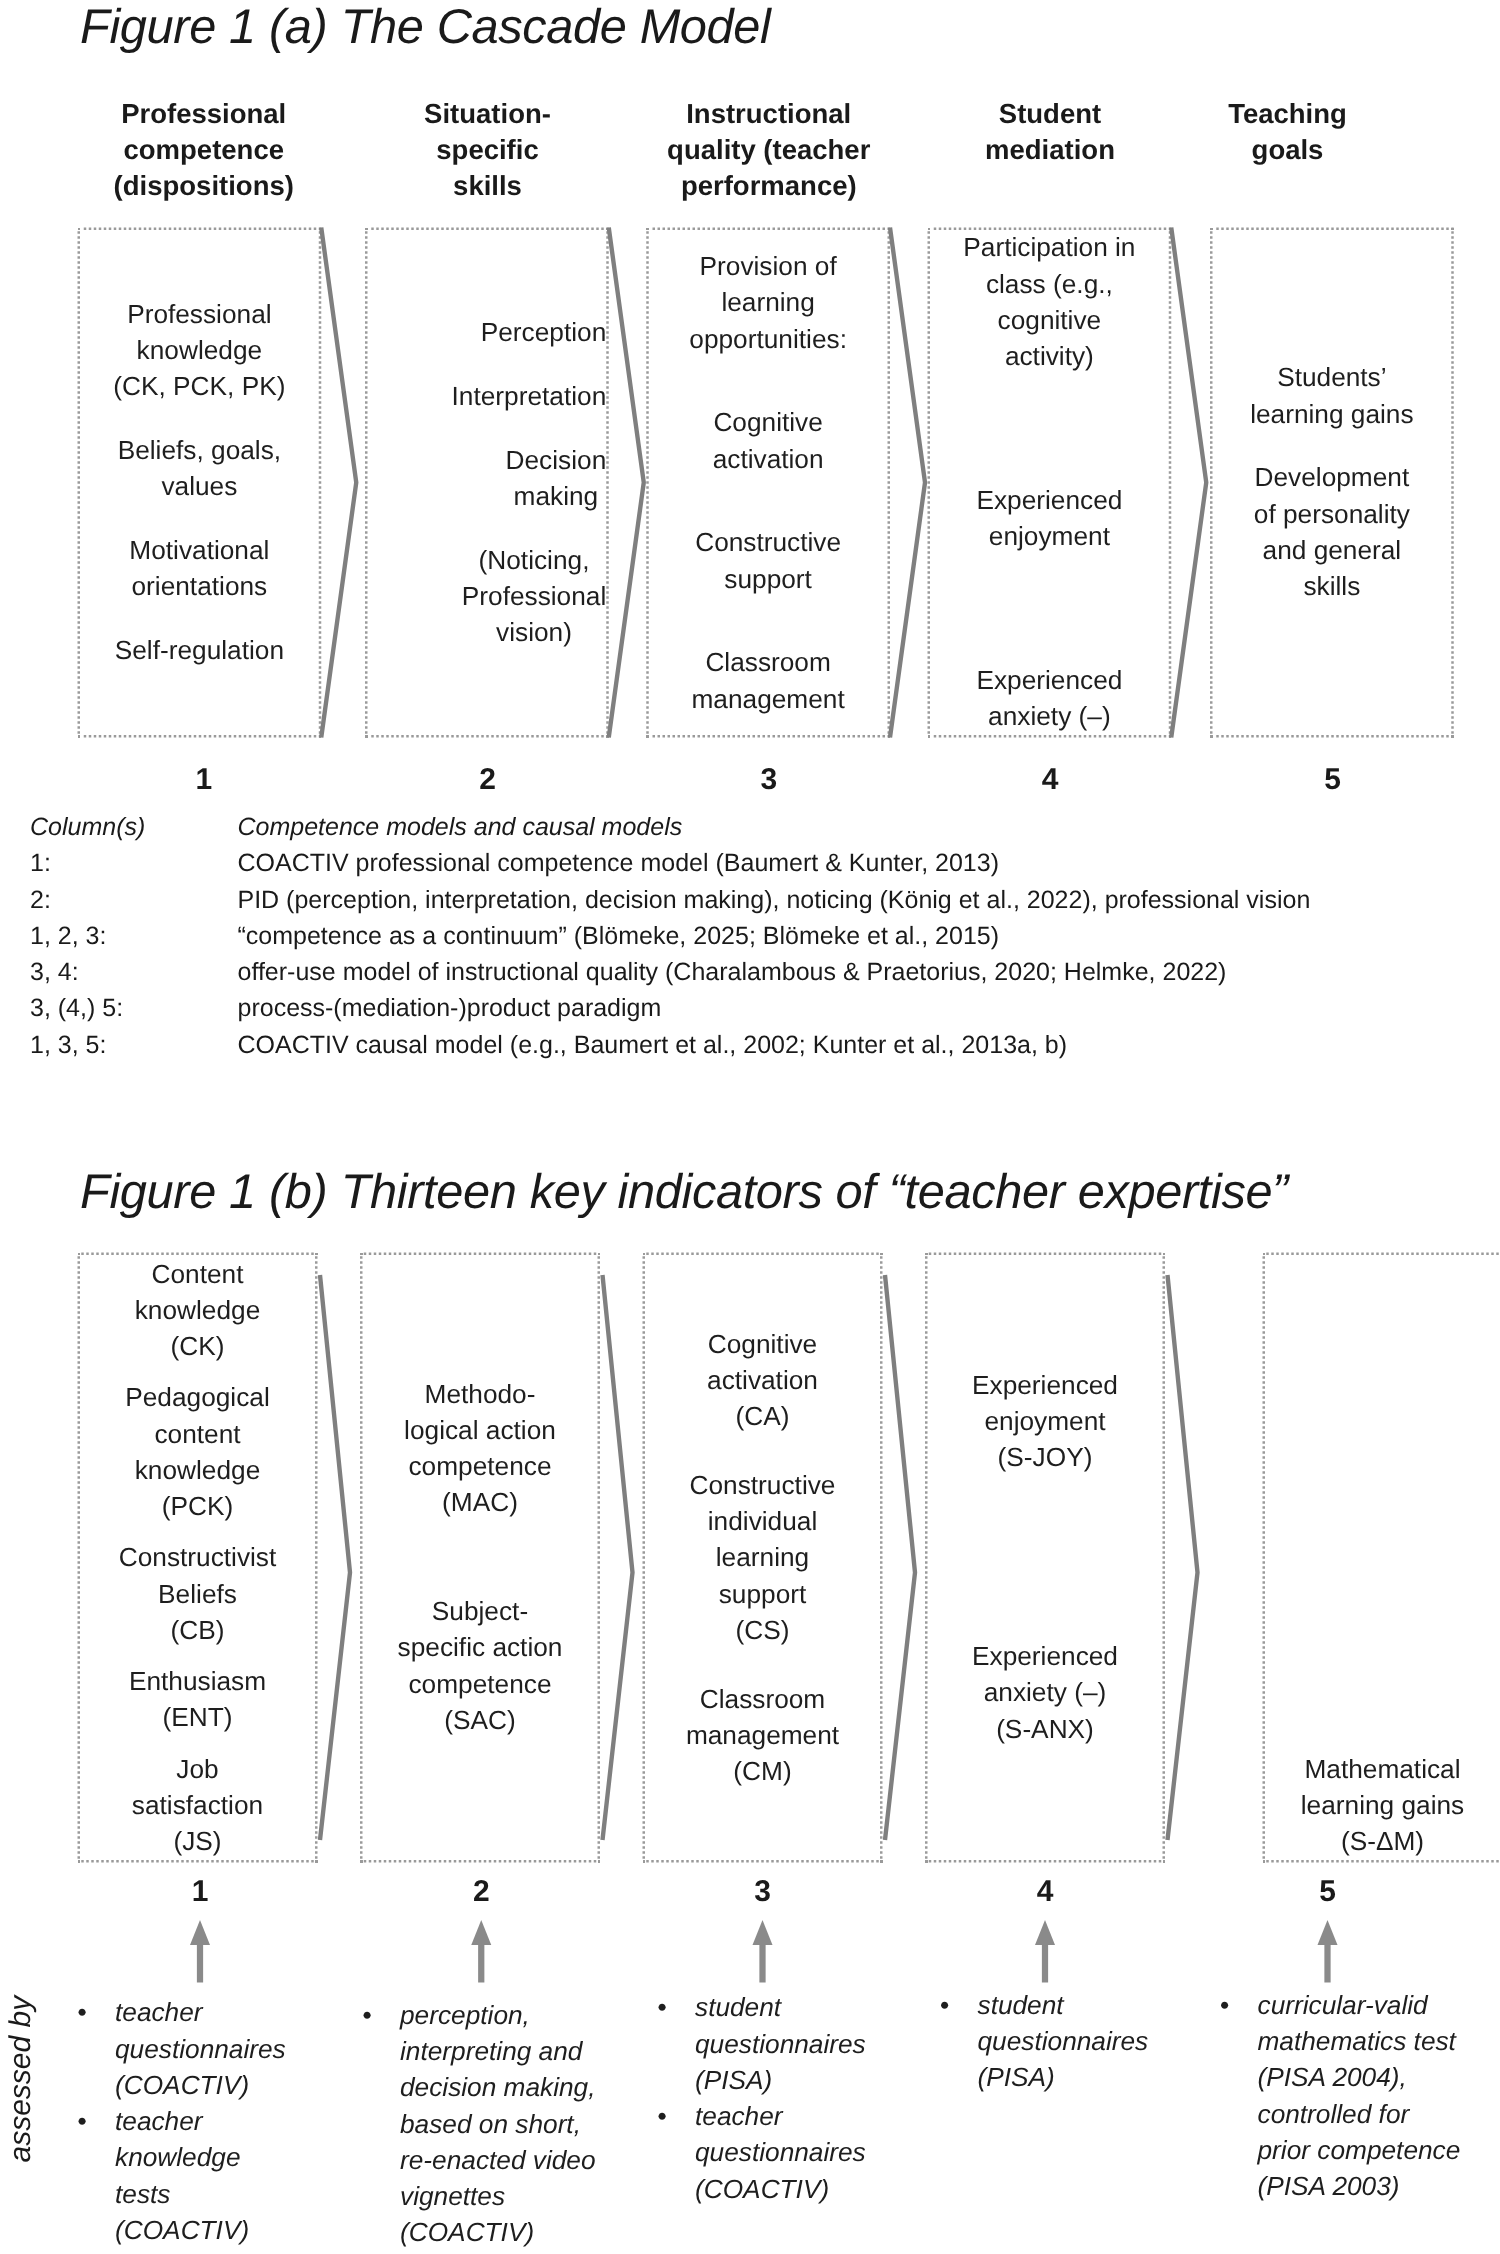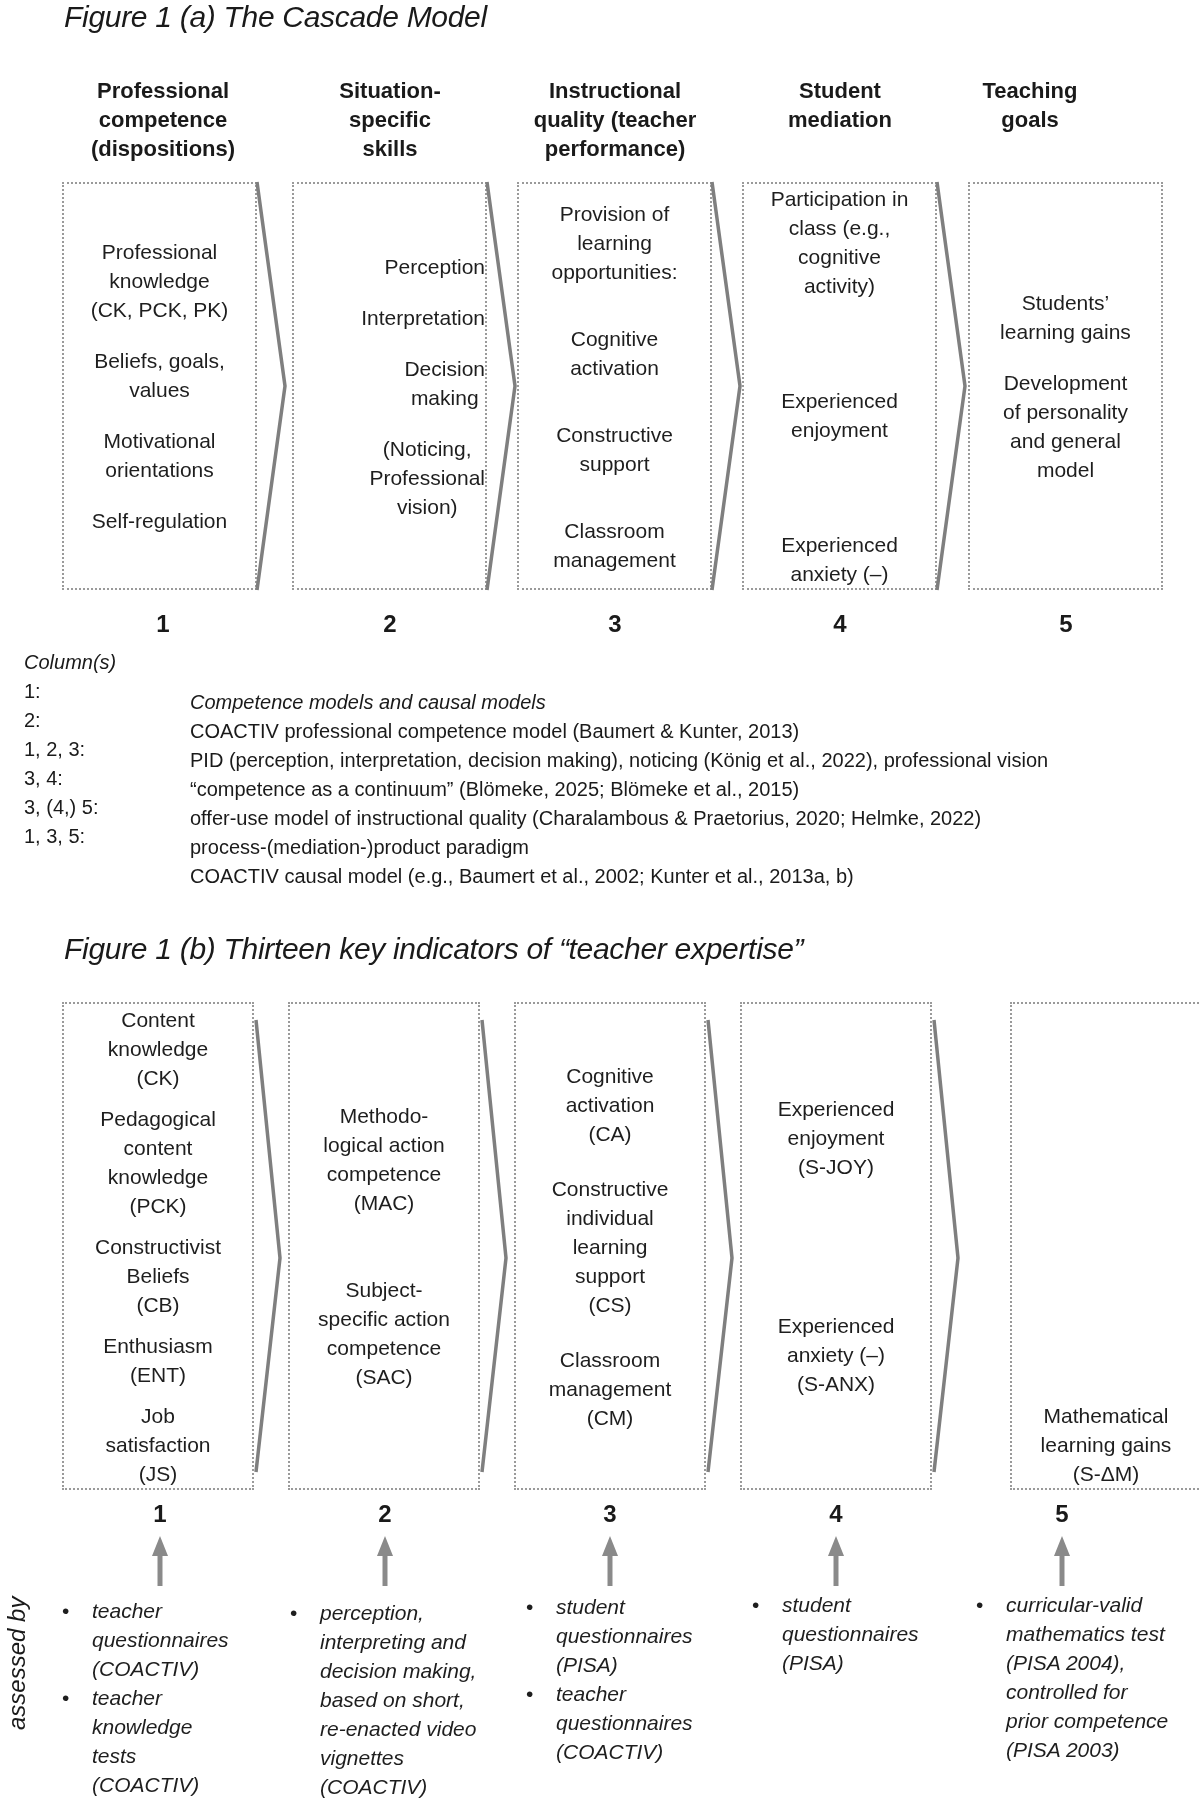--- a/index.html
+++ b/index.html
@@ -4,21 +4,21 @@
 <style>
   html, body { margin: 0; padding: 0; background: #ffffff; }
   body {
     width: 1200px; height: 1803px; position: relative; overflow: hidden;
     font-family: "DejaVu Sans", "Liberation Sans", sans-serif;
     color: #1a1a1a;
   }
   .abs { position: absolute; }
   .fig-title {
     font-family: "Liberation Sans", sans-serif;
-    font-style: italic; font-size: 30px; font-weight: normal;
+    font-style: italic; font-size: 39px; font-weight: normal;
     letter-spacing: -0.3px; white-space: nowrap;
   }
   .col-head {
     width: 220px; text-align: center; font-weight: bold;
     font-family: "Liberation Sans", sans-serif;
     font-size: 22px; line-height: 29px;
   }
   .box {
     border: 2px dotted #9a9a9a; box-sizing: border-box;
     display: flex; flex-direction: column; justify-content: center; align-items: center;
@@ -31,21 +31,21 @@
   }
   .colnum {
     width: 40px; text-align: center; font-weight: bold; font-size: 24px;
     font-family: "Liberation Sans", sans-serif;
   }
   .legend-row {
     position: absolute; left: 24px; font-size: 20px; line-height: 29px;
     font-family: "Liberation Sans", sans-serif; white-space: nowrap;
   }
   .legend-row .k { position: absolute; left: 0; }
-  .legend-row .v { position: absolute; left: 166px; margin-top: 40px; }
+  .legend-row .v { position: absolute; left: 166px; }
   .legend-row.head { font-style: italic; }
   svg.overlay { position: absolute; left: 0; top: 0; pointer-events: none; }
   .assess {
     position: absolute; font-style: italic; font-size: 21px; line-height: 29px;
     font-family: "Liberation Sans", sans-serif; color: #1e1e1e;
   }
   .assess ul { list-style: none; margin: 0; padding: 0; }
   .assess li { position: relative; padding-left: 34px; white-space: pre-line; }
   .assess li .dot { position: absolute; left: 4px; top: 0; font-style: normal; }
   .assessed-by {
@@ -115,21 +115,21 @@
 enjoyment</div>
       <div class="box-item">Experienced
 anxiety (–)</div>
     </div>
     <div class="abs box" style="left: 968px; top: 182px; width: 195px; height: 408px; gap: 22px;">
       <div class="box-item">Students’
 learning gains</div>
       <div class="box-item">Development
 of personality
 and general
-model</div>
+skills</div>
     </div>
   </div>
 <div id="fa-nums">
     <div class="abs colnum" style="left: 143px; top: 610px;">1</div>
     <div class="abs colnum" style="left: 370px; top: 610px;">2</div>
     <div class="abs colnum" style="left: 595px; top: 610px;">3</div>
     <div class="abs colnum" style="left: 820px; top: 610px;">4</div>
     <div class="abs colnum" style="left: 1046px; top: 610px;">5</div>
   </div>
 

